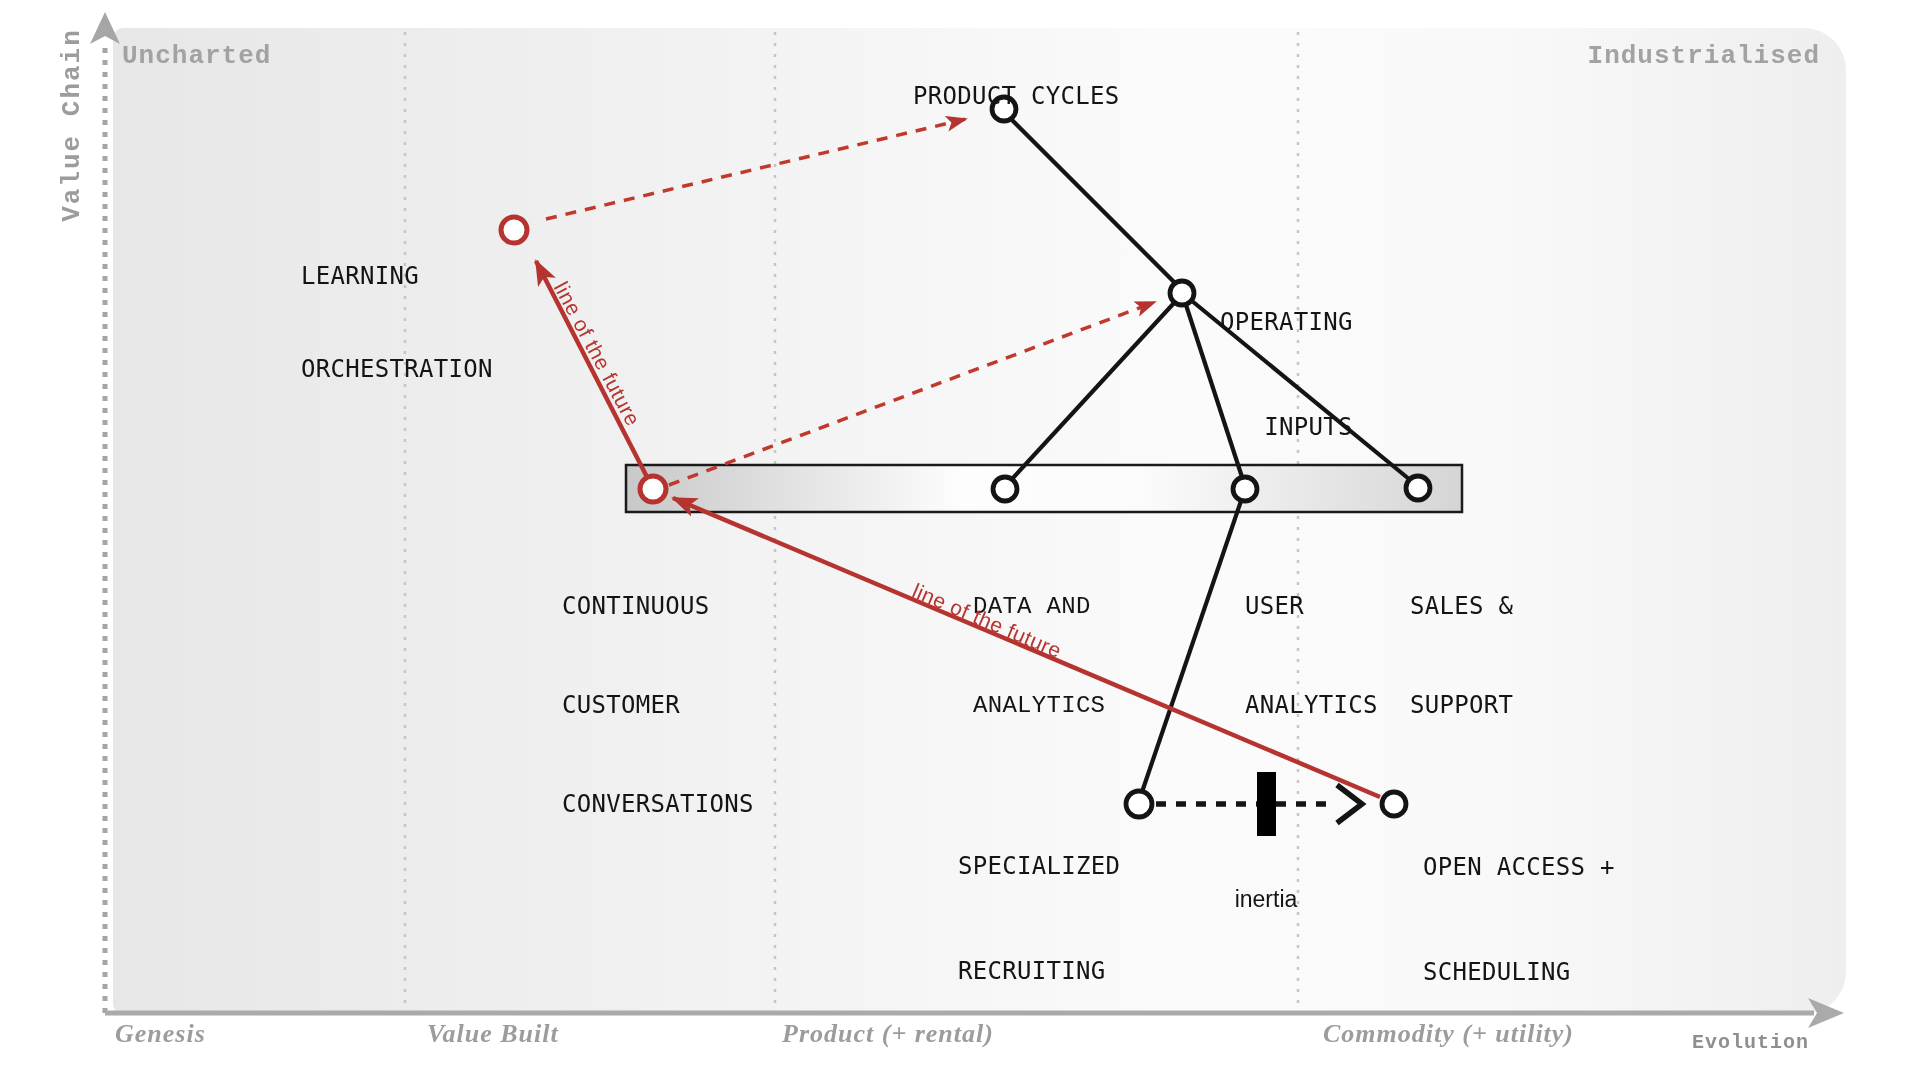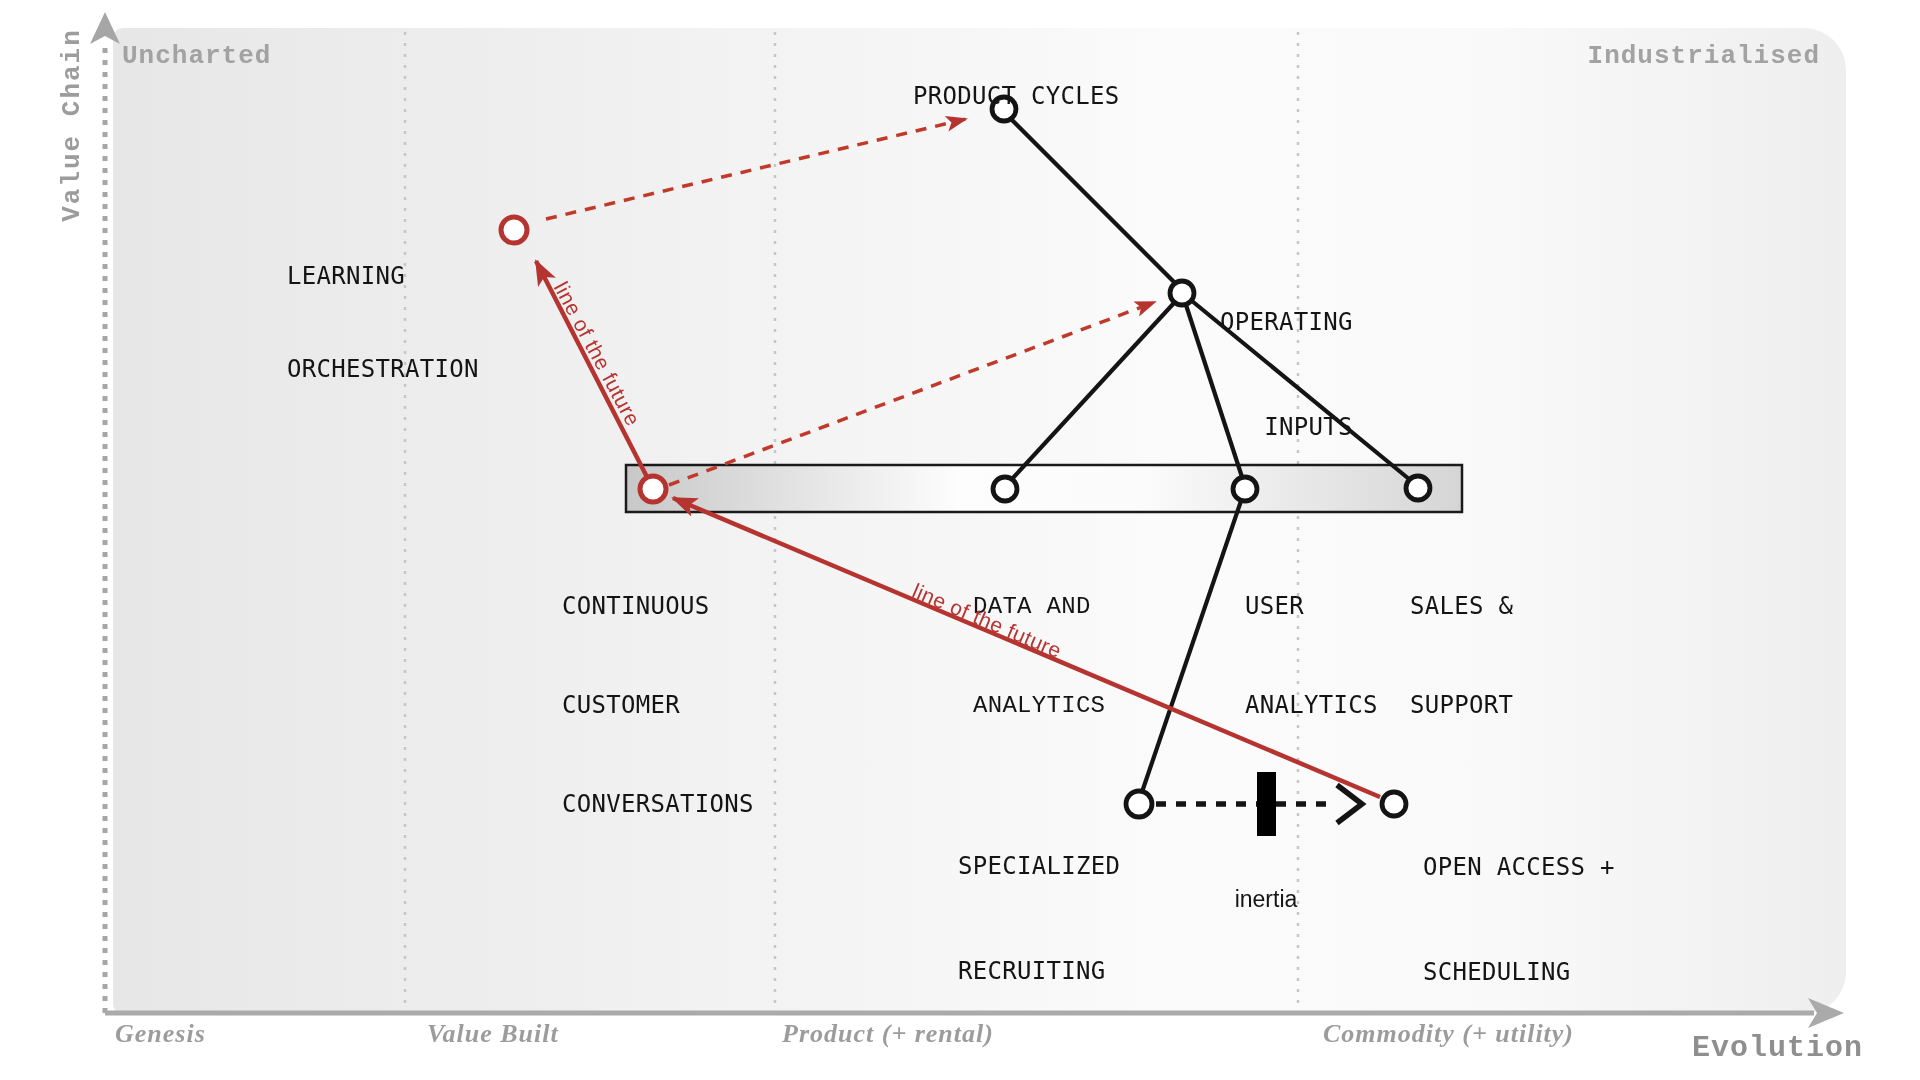--- a/index.html
+++ b/index.html
@@ -23,21 +23,21 @@
   .gray-label{
     position:absolute;font-family:"Liberation Mono",monospace;font-weight:700;
     color:#a2a2a2;font-size:26px;white-space:pre;letter-spacing:1px;
   }
   .stage-label{
     position:absolute;top:1019px;font-family:Liberation Serif, serif;
     font-style:italic;font-weight:700;color:#9c9c9c;font-size:26px;white-space:pre;letter-spacing:1px;
   }
   .evolution-label{
     position:absolute;top:1031px;font-family:"Liberation Mono",monospace;
-    font-weight:700;color:#8f8f8f;font-size:30px;white-space:pre;letter-spacing:1px;
+    font-weight:700;color:#8f8f8f;font-size:20px;white-space:pre;letter-spacing:1px;
   }
   .vaxis-label{
     position:absolute;left:-78px;top:110px;width:300px;height:30px;
     transform:rotate(-90deg);text-align:center;
     font-family:"Liberation Mono",monospace;font-weight:700;color:#9c9c9c;
     font-size:26px;letter-spacing:2px;white-space:pre;
   }
   .future-label{
     position:absolute;width:220px;text-align:center;color:#b63430;
     font-family:"Liberation Sans",sans-serif;font-size:21px;letter-spacing:0.5px;
@@ -116,21 +116,21 @@
   <div class="stage-label" style="left:115px;">Genesis</div>
   <div class="stage-label" style="left:427px;">Value Built</div>
   <div class="stage-label" style="left:782px;">Product (+ rental)</div>
   <div class="stage-label" style="left:1323px;">Commodity (+ utility)</div>
   <div class="evolution-label" style="left:1692px;">Evolution</div>
 
   <div class="nlabel center" style="left:854px;top:47px;width:300px;">
     <span>PRODUCT CYCLES</span>
   </div>
 
-  <div class="nlabel" style="left:287px;top:199px;line-height:31px;">
+  <div class="nlabel" style="left:301px;top:199px;line-height:31px;">
     <div>LEARNING</div>
     <div>ORCHESTRATION</div>
   </div>
 
   <div class="nlabel" style="left:1220px;top:235px;line-height:35px;text-align:right;">
     <div>OPERATING</div>
     <div>INPUTS</div>
   </div>
 
   <div class="nlabel" style="left:562px;top:524px;">

